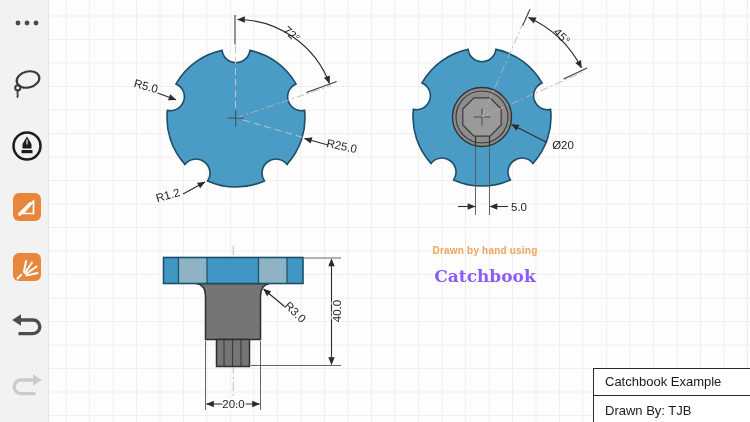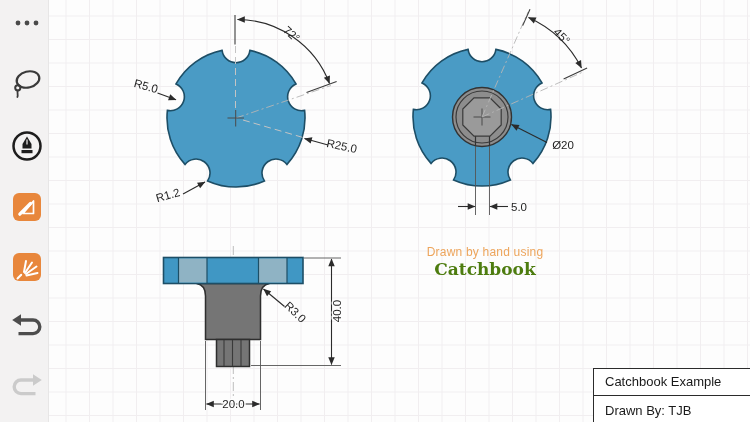--- a/index.html
+++ b/index.html
@@ -15,22 +15,22 @@
   .sidebar{position:absolute;left:0;top:0;bottom:0;width:48px;
     background:#f3f2f2;border-right:1px solid #e7e6e6;z-index:5;}
   .tool{position:absolute;left:10px;width:34px;height:34px;cursor:pointer;}
   .tool.orange{left:13px;width:28px;height:28px;background:#E8873C;border-radius:6px;}
   .tool svg{display:block;}
   
   .dim{font:11.5px "Liberation Sans",sans-serif;fill:#1f1f1f;}
   .dim.halo{paint-order:stroke;stroke:#fdfdfd;stroke-width:3px;}
   
   .branding{position:absolute;left:425px;top:245px;width:120px;text-align:center;z-index:2;}
-  .branding .b1{font-size:12px;font-weight:normal;color:#EDA55C;letter-spacing:.2px;}
-  .branding .b2{font-family:"DejaVu Serif",serif;font-size:17px;font-weight:bold;color:#4d7c0f;margin-top:0;}
+  .branding .b1{font-size:10px;font-weight:bold;color:#EDA55C;letter-spacing:.2px;}
+  .branding .b2{font-family:"DejaVu Serif",serif;font-size:17px;font-weight:bold;color:#8b5cf6;margin-top:10px;}
   
   .titleblock{position:absolute;left:593px;top:368px;width:170px;height:70px;
     background:#fff;border:1.5px solid #2b2b2b;z-index:2;}
   .titleblock .row1{height:26px;line-height:26px;border-bottom:1.5px solid #2b2b2b;
     padding-left:11px;font-size:13px;color:#1a1a1a;}
   .titleblock .row2{height:27px;line-height:30px;padding-left:11px;font-size:13px;color:#1a1a1a;}
 </style>
 </head>
 <body>
 

